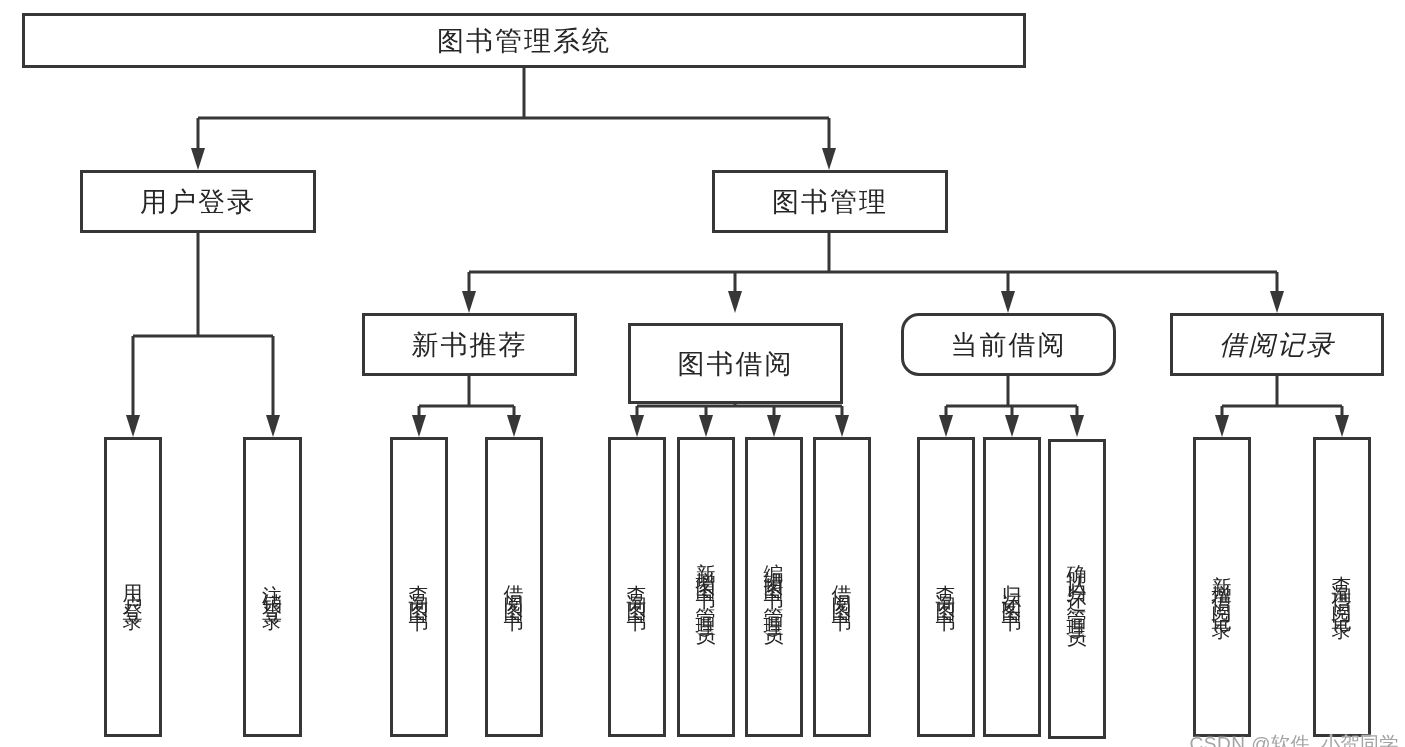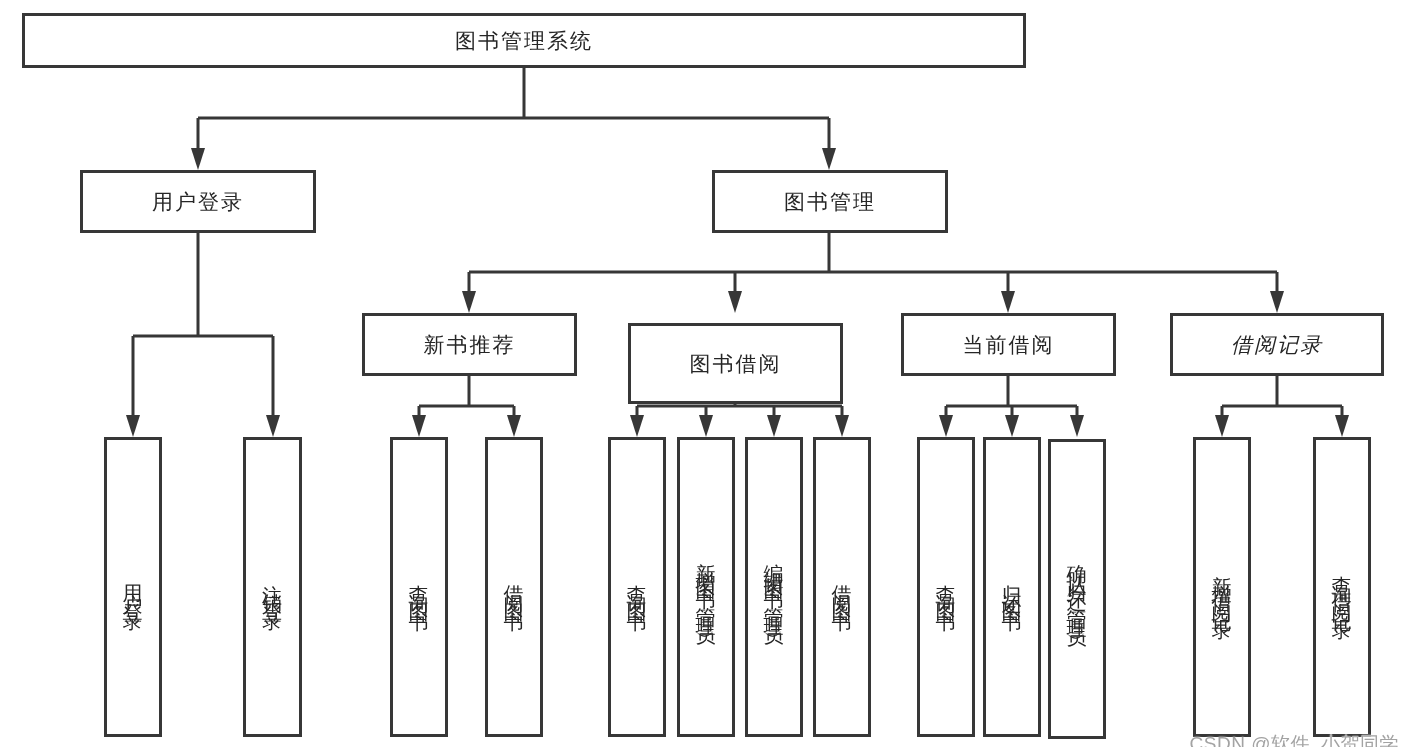--- a/index.html
+++ b/index.html
@@ -28,21 +28,21 @@
     box-sizing: border-box;
     border: 3px solid #373737;
     background: #ffffff;
     display: flex;
     align-items: center;
     justify-content: center;
     z-index: 2;
   }
   .node .lbl {
     color: #262626;
-    font-size: 21px;
+    font-size: 27px;
     letter-spacing: 2px;
     white-space: nowrap;
   }
   .vnode .lbl {
     writing-mode: vertical-rl;
     text-orientation: mixed;
     font-size: 20px;
     letter-spacing: 9px;
     white-space: nowrap;
     line-height: 1;
@@ -127,21 +127,21 @@
   <div class="node" style="left:712px; top:170px; width:236px; height:63px;">
     <span class="lbl">图书管理</span>
   </div>
 
   <div class="node" style="left:362px; top:313px; width:215px; height:63px;">
     <span class="lbl">新书推荐</span>
   </div>
   <div class="node" style="left:628px; top:323px; width:215px; height:81px;">
     <span class="lbl">图书借阅</span>
   </div>
-  <div class="node" style="left:901px; top:313px; width:215px; height:63px;">
+  <div class="node" style="left:901px; top:313px; width:215px; height:63px;border-radius:18px;">
     <span class="lbl">当前借阅</span>
   </div>
   <div class="node" style="left:1170px; top:313px; width:214px; height:63px;font-style:italic;">
     <span class="lbl">借阅记录</span>
   </div>
 
   <div class="node vnode" style="left:104px; top:437px; width:58px; height:300px;">
     <span class="lbl">用户登录</span>
   </div>
   <div class="node vnode" style="left:243px; top:437px; width:59px; height:300px;">

